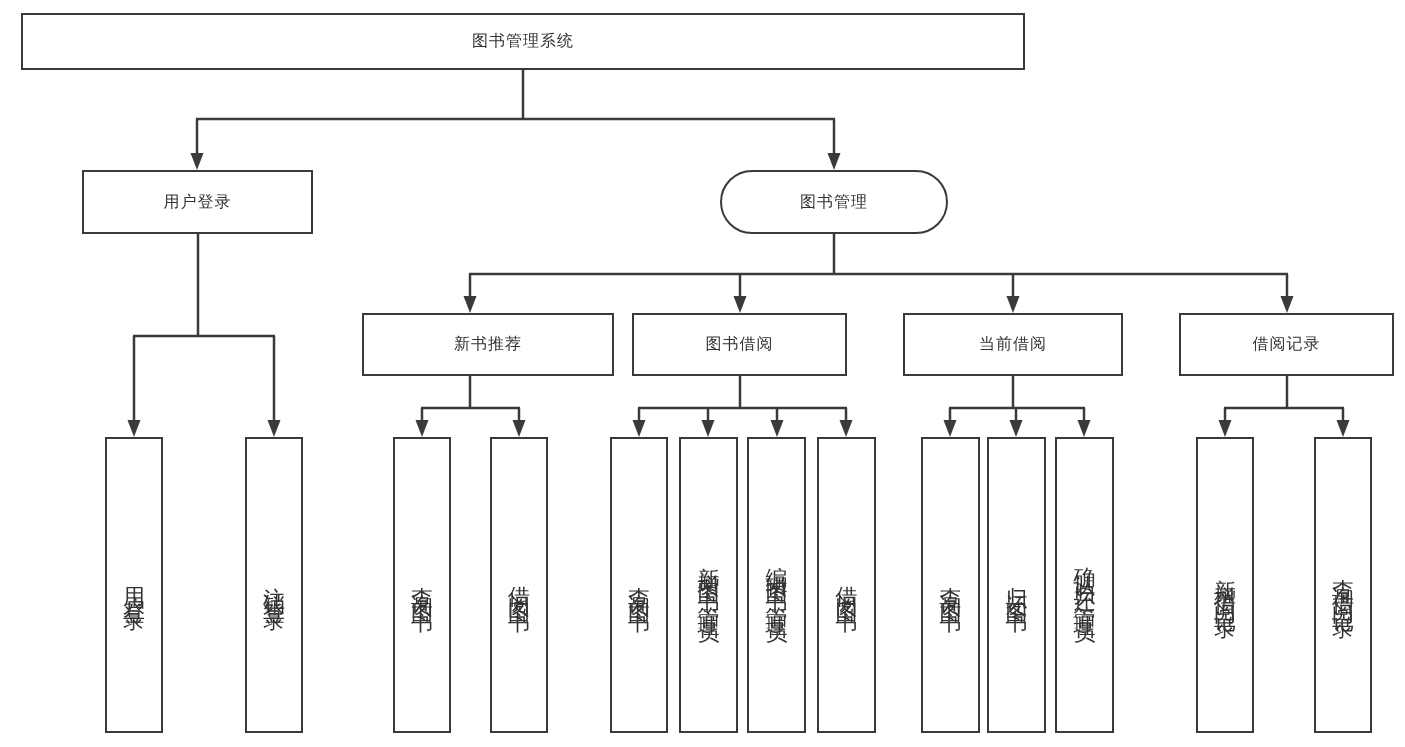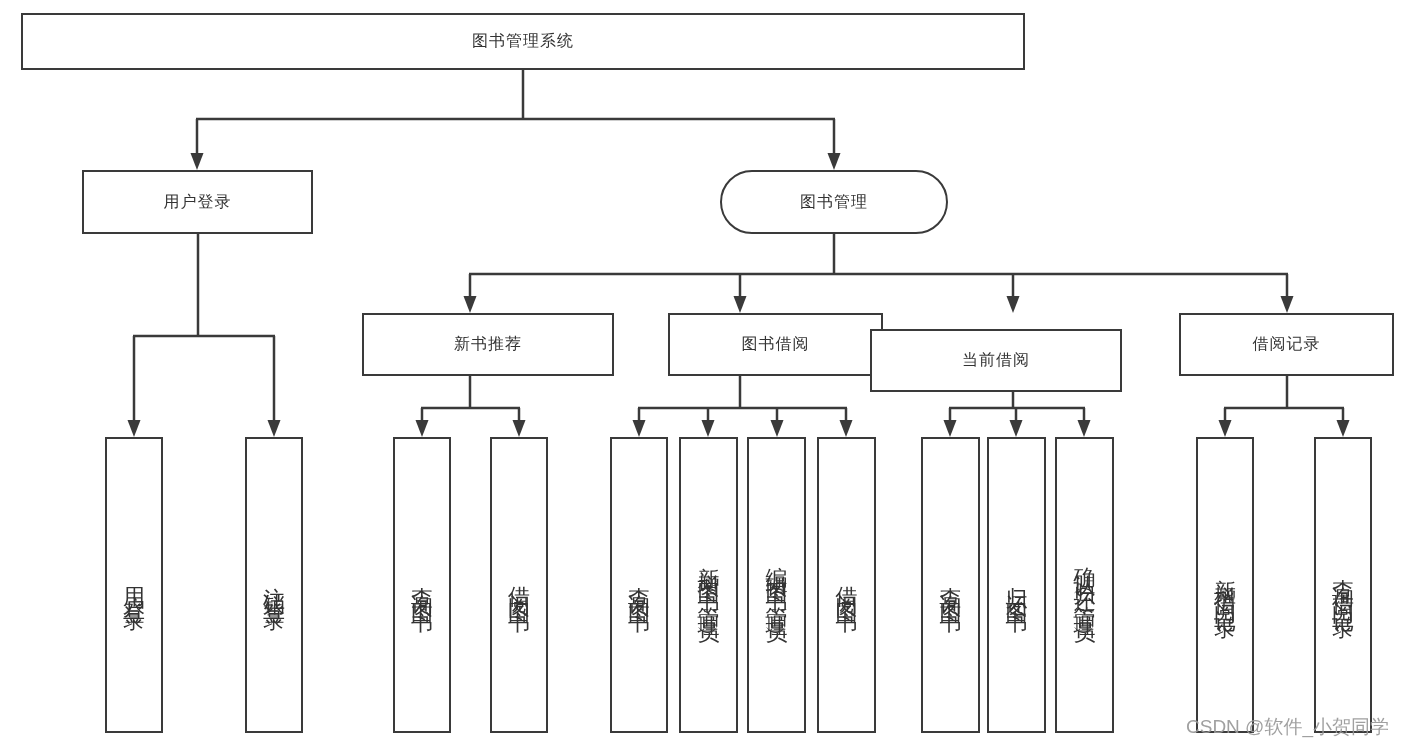--- a/index.html
+++ b/index.html
@@ -39,22 +39,22 @@
     line-height: 1;
     white-space: nowrap;
   }
   
   .n-root  { left: 21px;   top: 13px;  width: 1004px; height: 57px; }
   
   .n-l2a   { left: 82px;   top: 170px; width: 231px;  height: 64px; }
   .n-l2b   { left: 720px;  top: 170px; width: 228px;  height: 64px; border-radius: 32px; }
   
   .n-l3a   { left: 362px;  top: 313px; width: 252px;  height: 63px; }
-  .n-l3b   { left: 632px;  top: 313px; width: 215px;  height: 63px; margin-left: 36px; }
-  .n-l3c   { left: 870px;  top: 313px; width: 252px;  height: 63px; margin-top: 16px; }
+  .n-l3b   { left: 632px;  top: 313px; width: 215px;  height: 63px; }
+  .n-l3c   { left: 903px;  top: 313px; width: 220px;  height: 63px; }
   .n-l3d   { left: 1179px; top: 313px; width: 215px;  height: 63px; }
   
   .leaf    { top: 437px; height: 296px; }
   .n-f0  { left: 105px;  width: 58px; }
   .n-f1  { left: 245px;  width: 58px; }
   .n-f2  { left: 393px;  width: 58px; }
   .n-f3  { left: 490px;  width: 58px; }
   .n-f4  { left: 610px;  width: 58px; }
   .n-f5  { left: 679px;  width: 59px; }
   .n-f6  { left: 747px;  width: 59px; }
@@ -202,14 +202,13 @@
   <div class="node leaf n-f10">
     <span class="vlabel">确认归还（管理员）</span>
   </div>
   <div class="node leaf n-f11">
     <span class="vlabel">新增借阅记录</span>
   </div>
   <div class="node leaf n-f12">
     <span class="vlabel">查询借阅记录</span>
   </div>
 
-  <div class="watermark">CSDN @软件_小贺同学</div>
 </div>
 
 </body></html>

